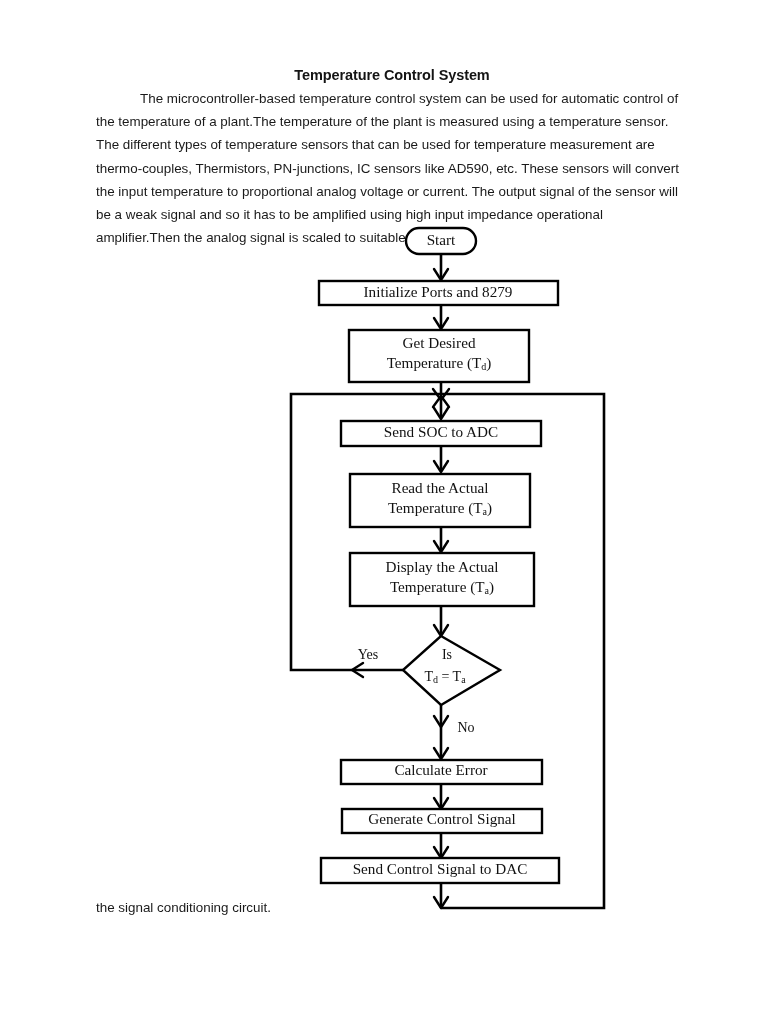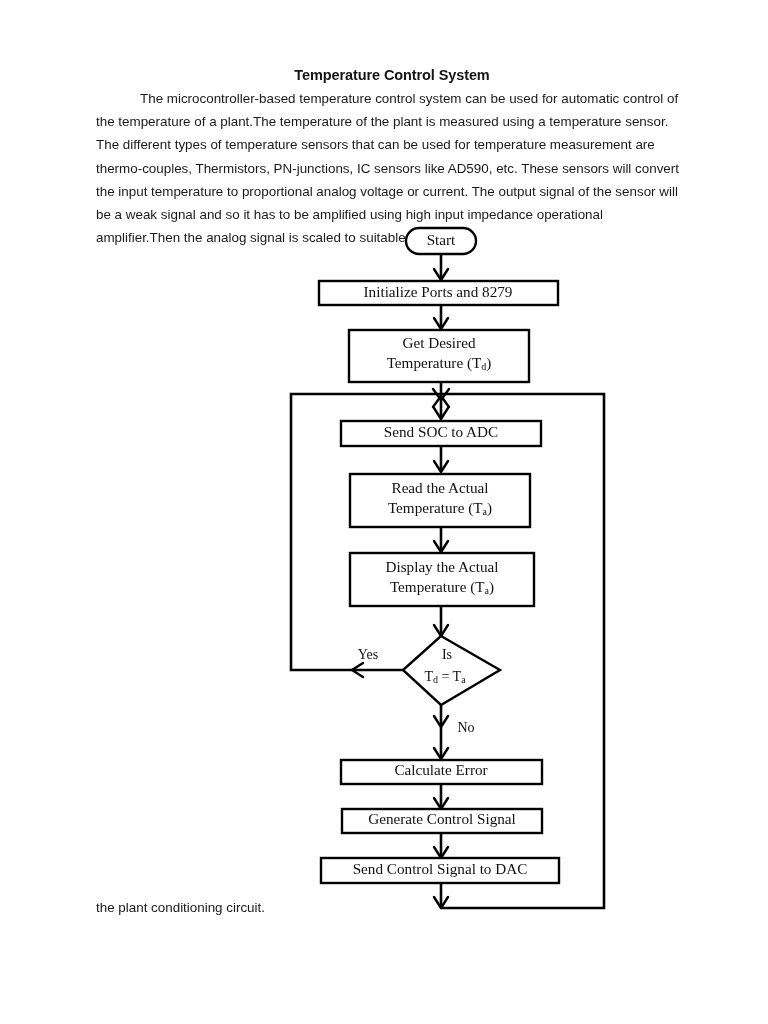--- a/index.html
+++ b/index.html
@@ -103,21 +103,21 @@
 </style>
 </head>
 <body>
 
 <div class="page">
 
   <div class="doc-title">Temperature Control System</div>
 
   <div class="body-copy"><span class="indent-first"></span><span>The microcontroller-based temperature control system can be used for automatic control of the temperature of a plant.The temperature of the plant is measured using a temperature sensor. The different types of temperature sensors that can be used for temperature measurement are thermo-couples, Thermistors, PN-junctions, IC sensors like AD590, etc. These sensors will convert the input temperature to proportional analog voltage or current. The output signal of the sensor will be a weak signal and so it has to be amplified using high input impedance operational amplifier.Then the analog signal is scaled to suitable level by</span></div>
 
-  <div class="caption-line">the plant conditioning circuit.</div>
+  <div class="caption-line">the signal conditioning circuit.</div>
 
   <svg class="flow-svg" viewBox="0 0 768 1024" xmlns="http://www.w3.org/2000/svg">
 
     <line class="fc-line" x1="433" y1="213" x2="433" y2="239"></line>
     <polyline class="fc-arrowhead" points="426,229 433,240 440,229"></polyline>
 
     <line class="fc-line" x1="433" y1="265" x2="433" y2="288"></line>
     <polyline class="fc-arrowhead" points="426,278 433,289 440,278"></polyline>
 
     <line class="fc-line" x1="433" y1="342" x2="433" y2="378"></line>

